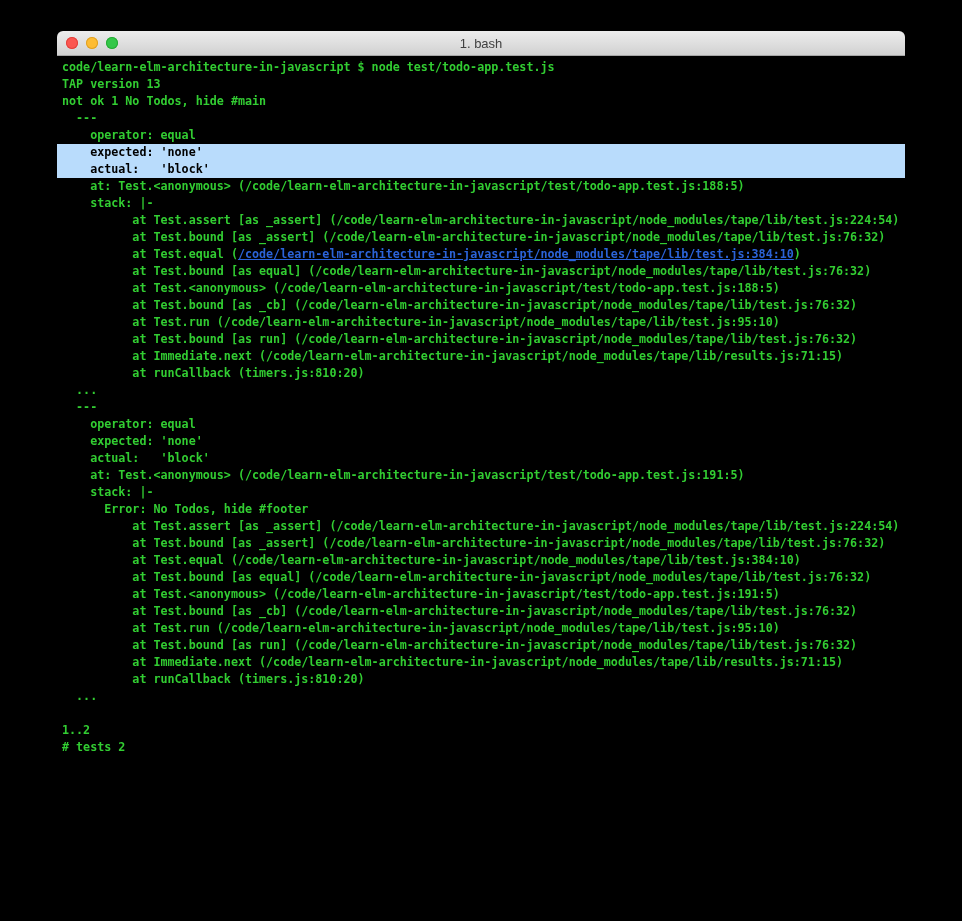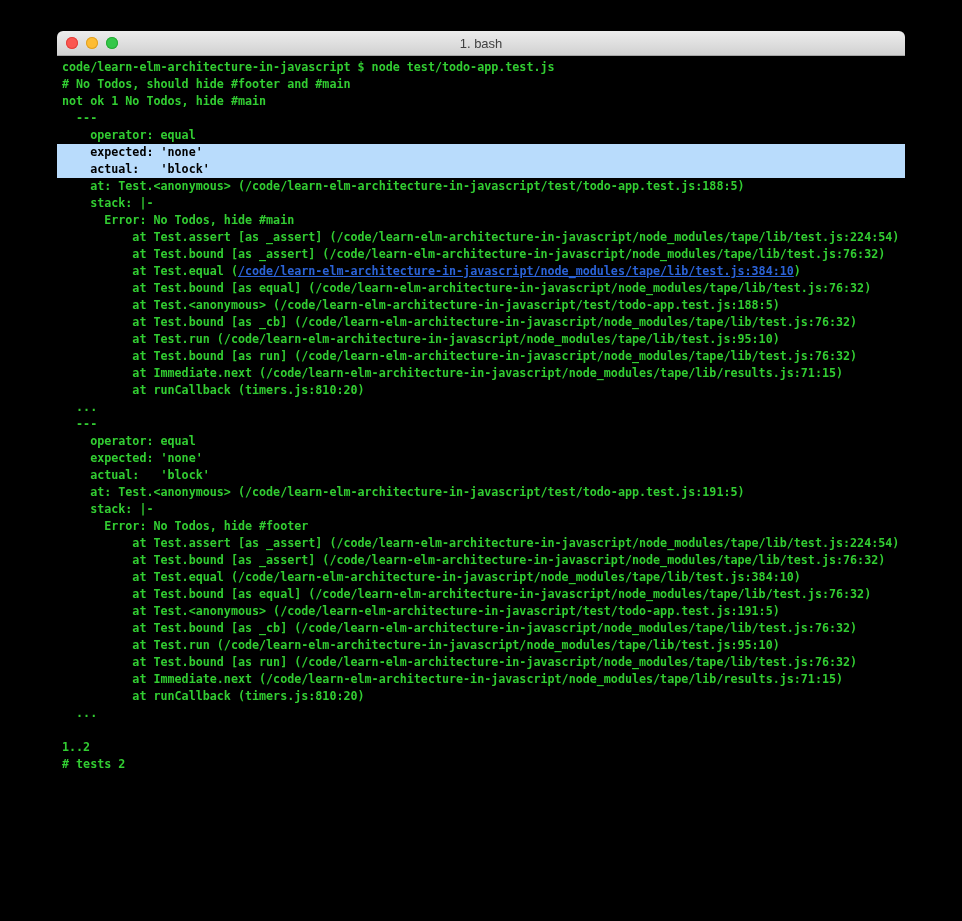--- a/index.html
+++ b/index.html
@@ -88,29 +88,28 @@
   <div class="titlebar">
     <div class="traffic">
       <span class="light red"></span>
       <span class="light yellow"></span>
       <span class="light green"></span>
     </div>
     <div class="title">1. bash</div>
   </div>
   <div class="terminal" id="terminal">
       <div class="line">code/learn-elm-architecture-in-javascript $ node test/todo-app.test.js</div>
-      <div class="line"># No Todos, should hide #footer and #main</div>
+      <div class="line">TAP version 13</div>
       <div class="line">not ok 1 No Todos, hide #main</div>
       <div class="line">  ---</div>
       <div class="line">    operator: equal</div>
       <div class="line selected">    expected: 'none'</div>
       <div class="line selected">    actual:   'block'</div>
       <div class="line">    at: Test.&lt;anonymous&gt; (/code/learn-elm-architecture-in-javascript/test/todo-app.test.js:188:5)</div>
       <div class="line">    stack: |-</div>
-      <div class="line">      Error: No Todos, hide #main</div>
       <div class="line">          at Test.assert [as _assert] (/code/learn-elm-architecture-in-javascript/node_modules/tape/lib/test.js:224:54)</div>
       <div class="line">          at Test.bound [as _assert] (/code/learn-elm-architecture-in-javascript/node_modules/tape/lib/test.js:76:32)</div>
       <div class="line"><span>          at Test.equal (</span><span class="link">/code/learn-elm-architecture-in-javascript/node_modules/tape/lib/test.js:384:10</span><span>)</span></div>
       <div class="line">          at Test.bound [as equal] (/code/learn-elm-architecture-in-javascript/node_modules/tape/lib/test.js:76:32)</div>
       <div class="line">          at Test.&lt;anonymous&gt; (/code/learn-elm-architecture-in-javascript/test/todo-app.test.js:188:5)</div>
       <div class="line">          at Test.bound [as _cb] (/code/learn-elm-architecture-in-javascript/node_modules/tape/lib/test.js:76:32)</div>
       <div class="line">          at Test.run (/code/learn-elm-architecture-in-javascript/node_modules/tape/lib/test.js:95:10)</div>
       <div class="line">          at Test.bound [as run] (/code/learn-elm-architecture-in-javascript/node_modules/tape/lib/test.js:76:32)</div>
       <div class="line">          at Immediate.next (/code/learn-elm-architecture-in-javascript/node_modules/tape/lib/results.js:71:15)</div>
       <div class="line">          at runCallback (timers.js:810:20)</div>

